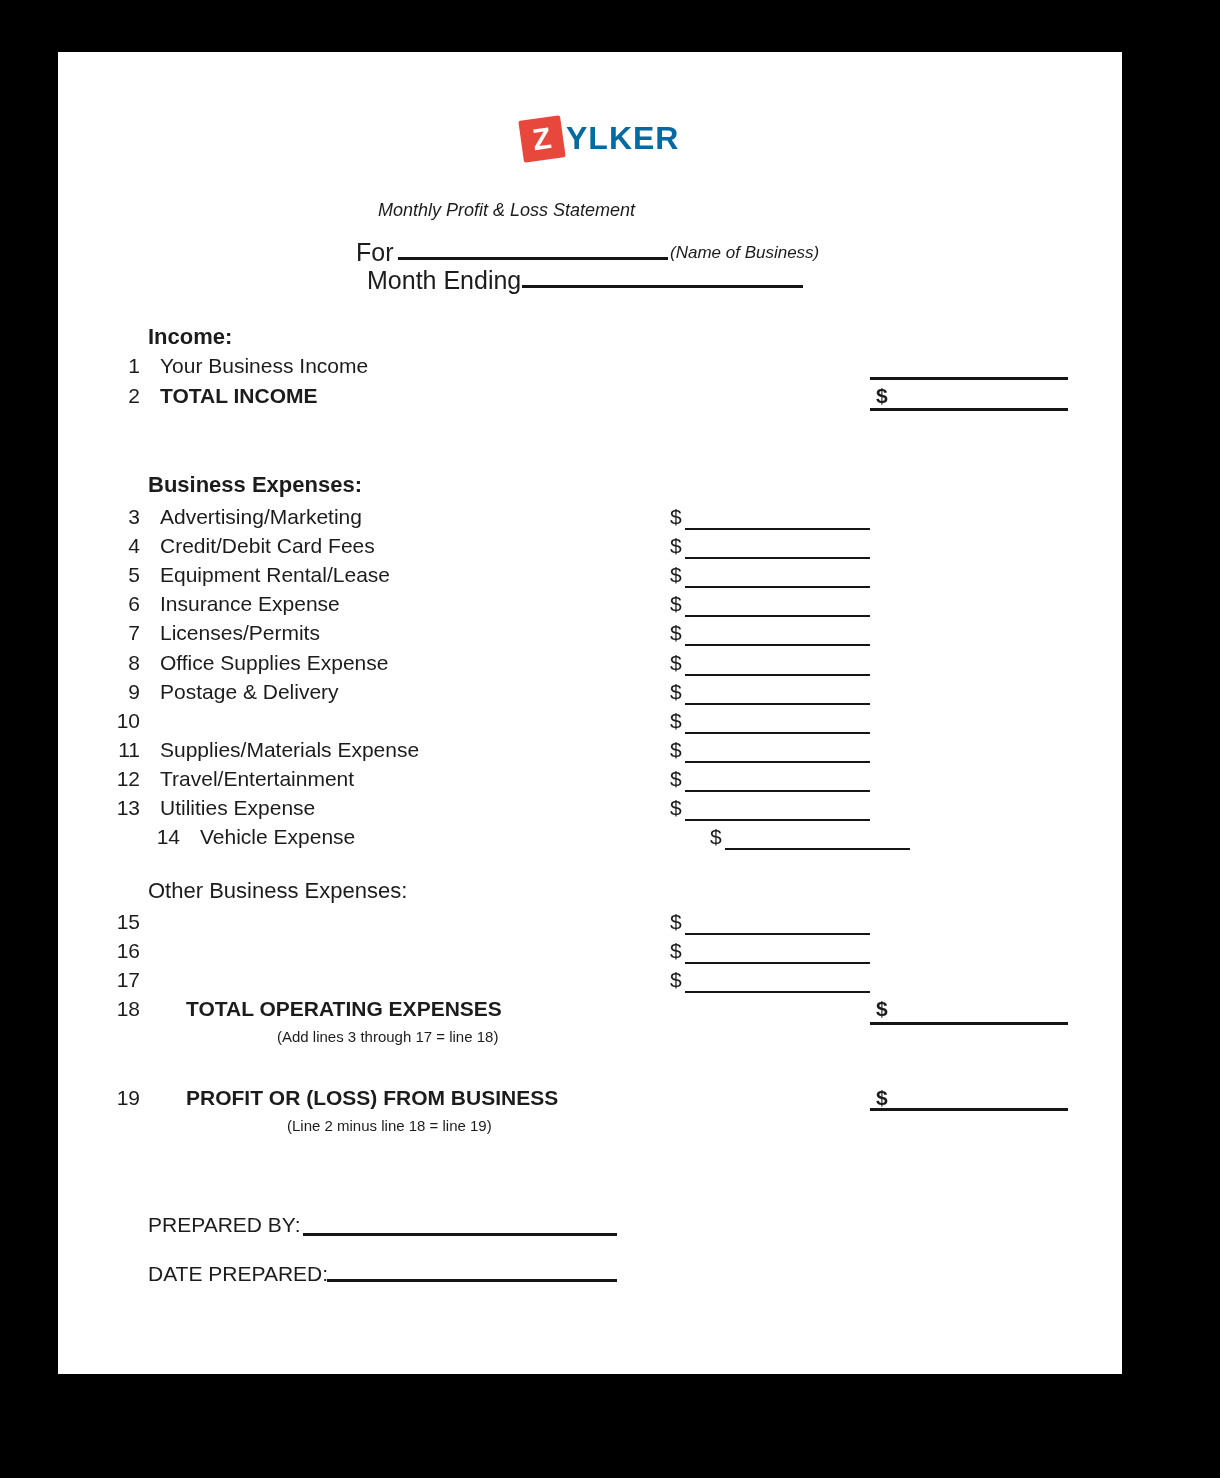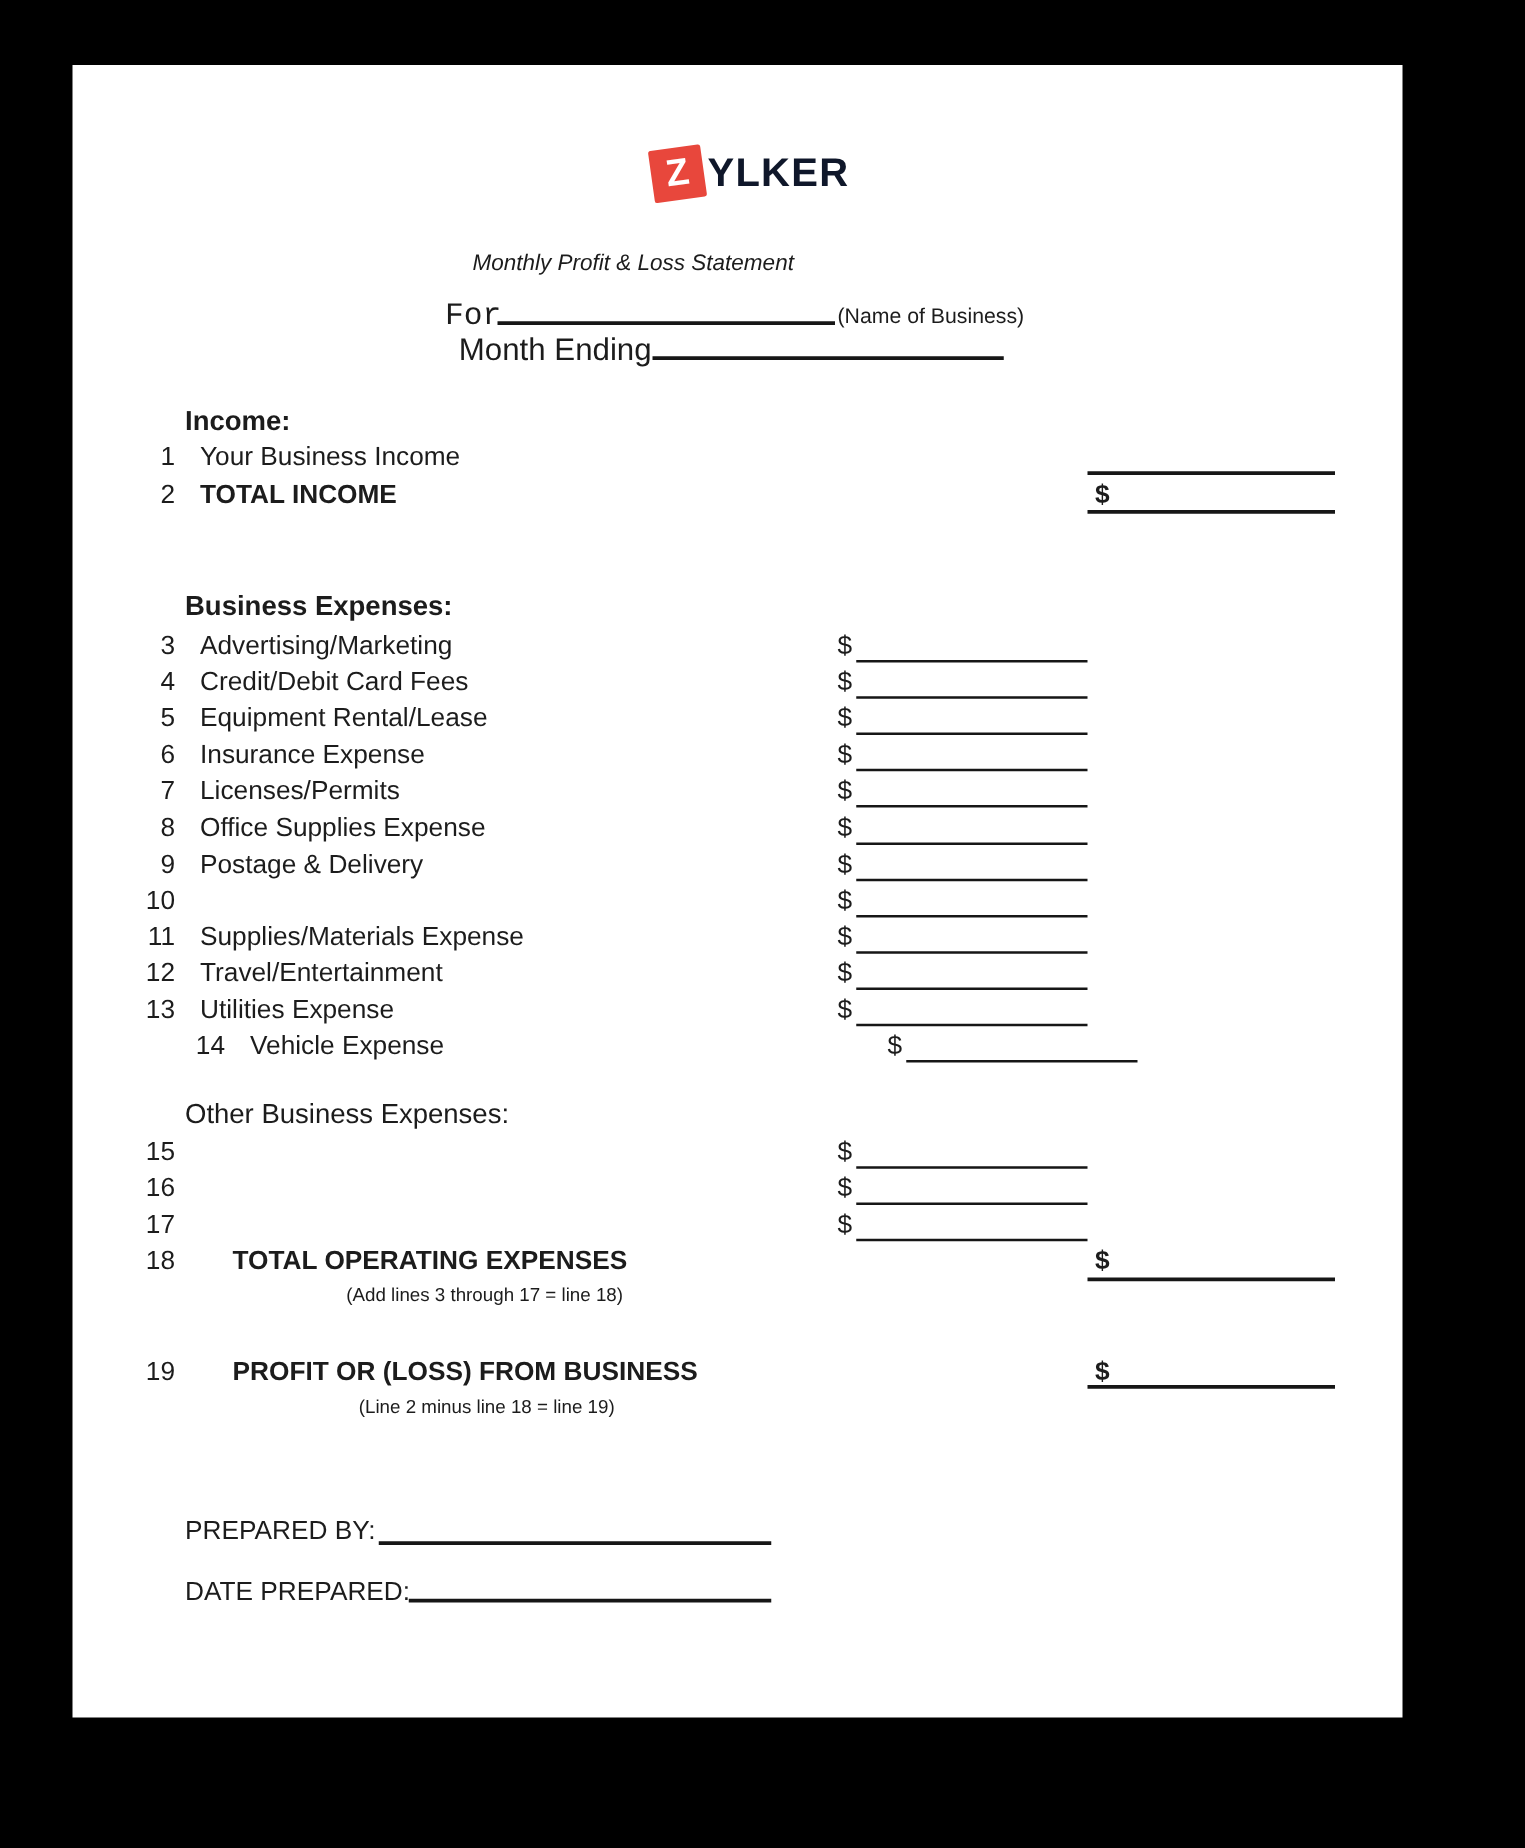--- a/index.html
+++ b/index.html
@@ -9,21 +9,21 @@
   }
   .page{position:absolute;left:58px;top:52px;width:1064px;height:1322px;background:#fff;}
   .abs{position:absolute;white-space:nowrap;}
   .bold{font-weight:bold;}
   
   .logo-mark{
     position:absolute;left:463px;top:66px;width:42px;height:42px;background:#e8473c;
     transform:rotate(-8deg);border-radius:2px;display:flex;align-items:center;justify-content:center;
   }
   .logo-z{color:#fff;font-weight:bold;font-size:30px;line-height:1;}
-  .logo-text{position:absolute;left:508px;top:68px;font-size:32px;font-weight:bold;color:#0f172a;letter-spacing:1px;}
+  .logo-text{position:absolute;left:508px;top:68px;font-size:32px;font-weight:bold;color:#0369a1;letter-spacing:1px;}
   
   .title{font-size:18px;font-style:italic;}
   .subline{font-size:25px;}
   .hint{font-size:17px;}
   .section{font-size:22px;}
   .note{font-size:15px;}
   .footerlbl{font-size:21px;}
   
   .fill{position:absolute;height:0;border-bottom:3px solid #161616;}
   .fill.thin{border-bottom-width:2px;}
@@ -42,23 +42,23 @@
 
 <div class="page">
 
   <div class="logo-mark">
     <span class="logo-z">Z</span>
   </div>
   <span class="abs logo-text">YLKER</span>
 
   <div class="abs title" style="left:320px;top:148px;">Monthly Profit &amp; Loss Statement</div>
 
-  <span class="abs subline" style="left:298px;top:186px;font-family:Liberation Mono, monospace;">For</span>
+  <span class="abs subline" style="left:298px;top:186px;">For</span>
   <div class="fill" style="left:340px;top:205px;width:270px;"></div>
-  <span class="abs hint" style="left:612px;top:191px;">(Name of Business)</span>
+  <span class="abs hint" style="left:612px;top:191px;font-style:italic;">(Name of Business)</span>
 
   <span class="abs subline" style="left:309px;top:214px;">Month Ending</span>
   <div class="fill" style="left:464px;top:233px;width:281px;"></div>
 
   <div class="abs section bold" style="left:90px;top:272px;">Income:</div>
 
   <div class="row" style="top:302px;">
     <span class="num">1</span>
     <span class="label">Your Business Income</span>
     <div class="fill amount-line-right" style="top:23px;"></div>

